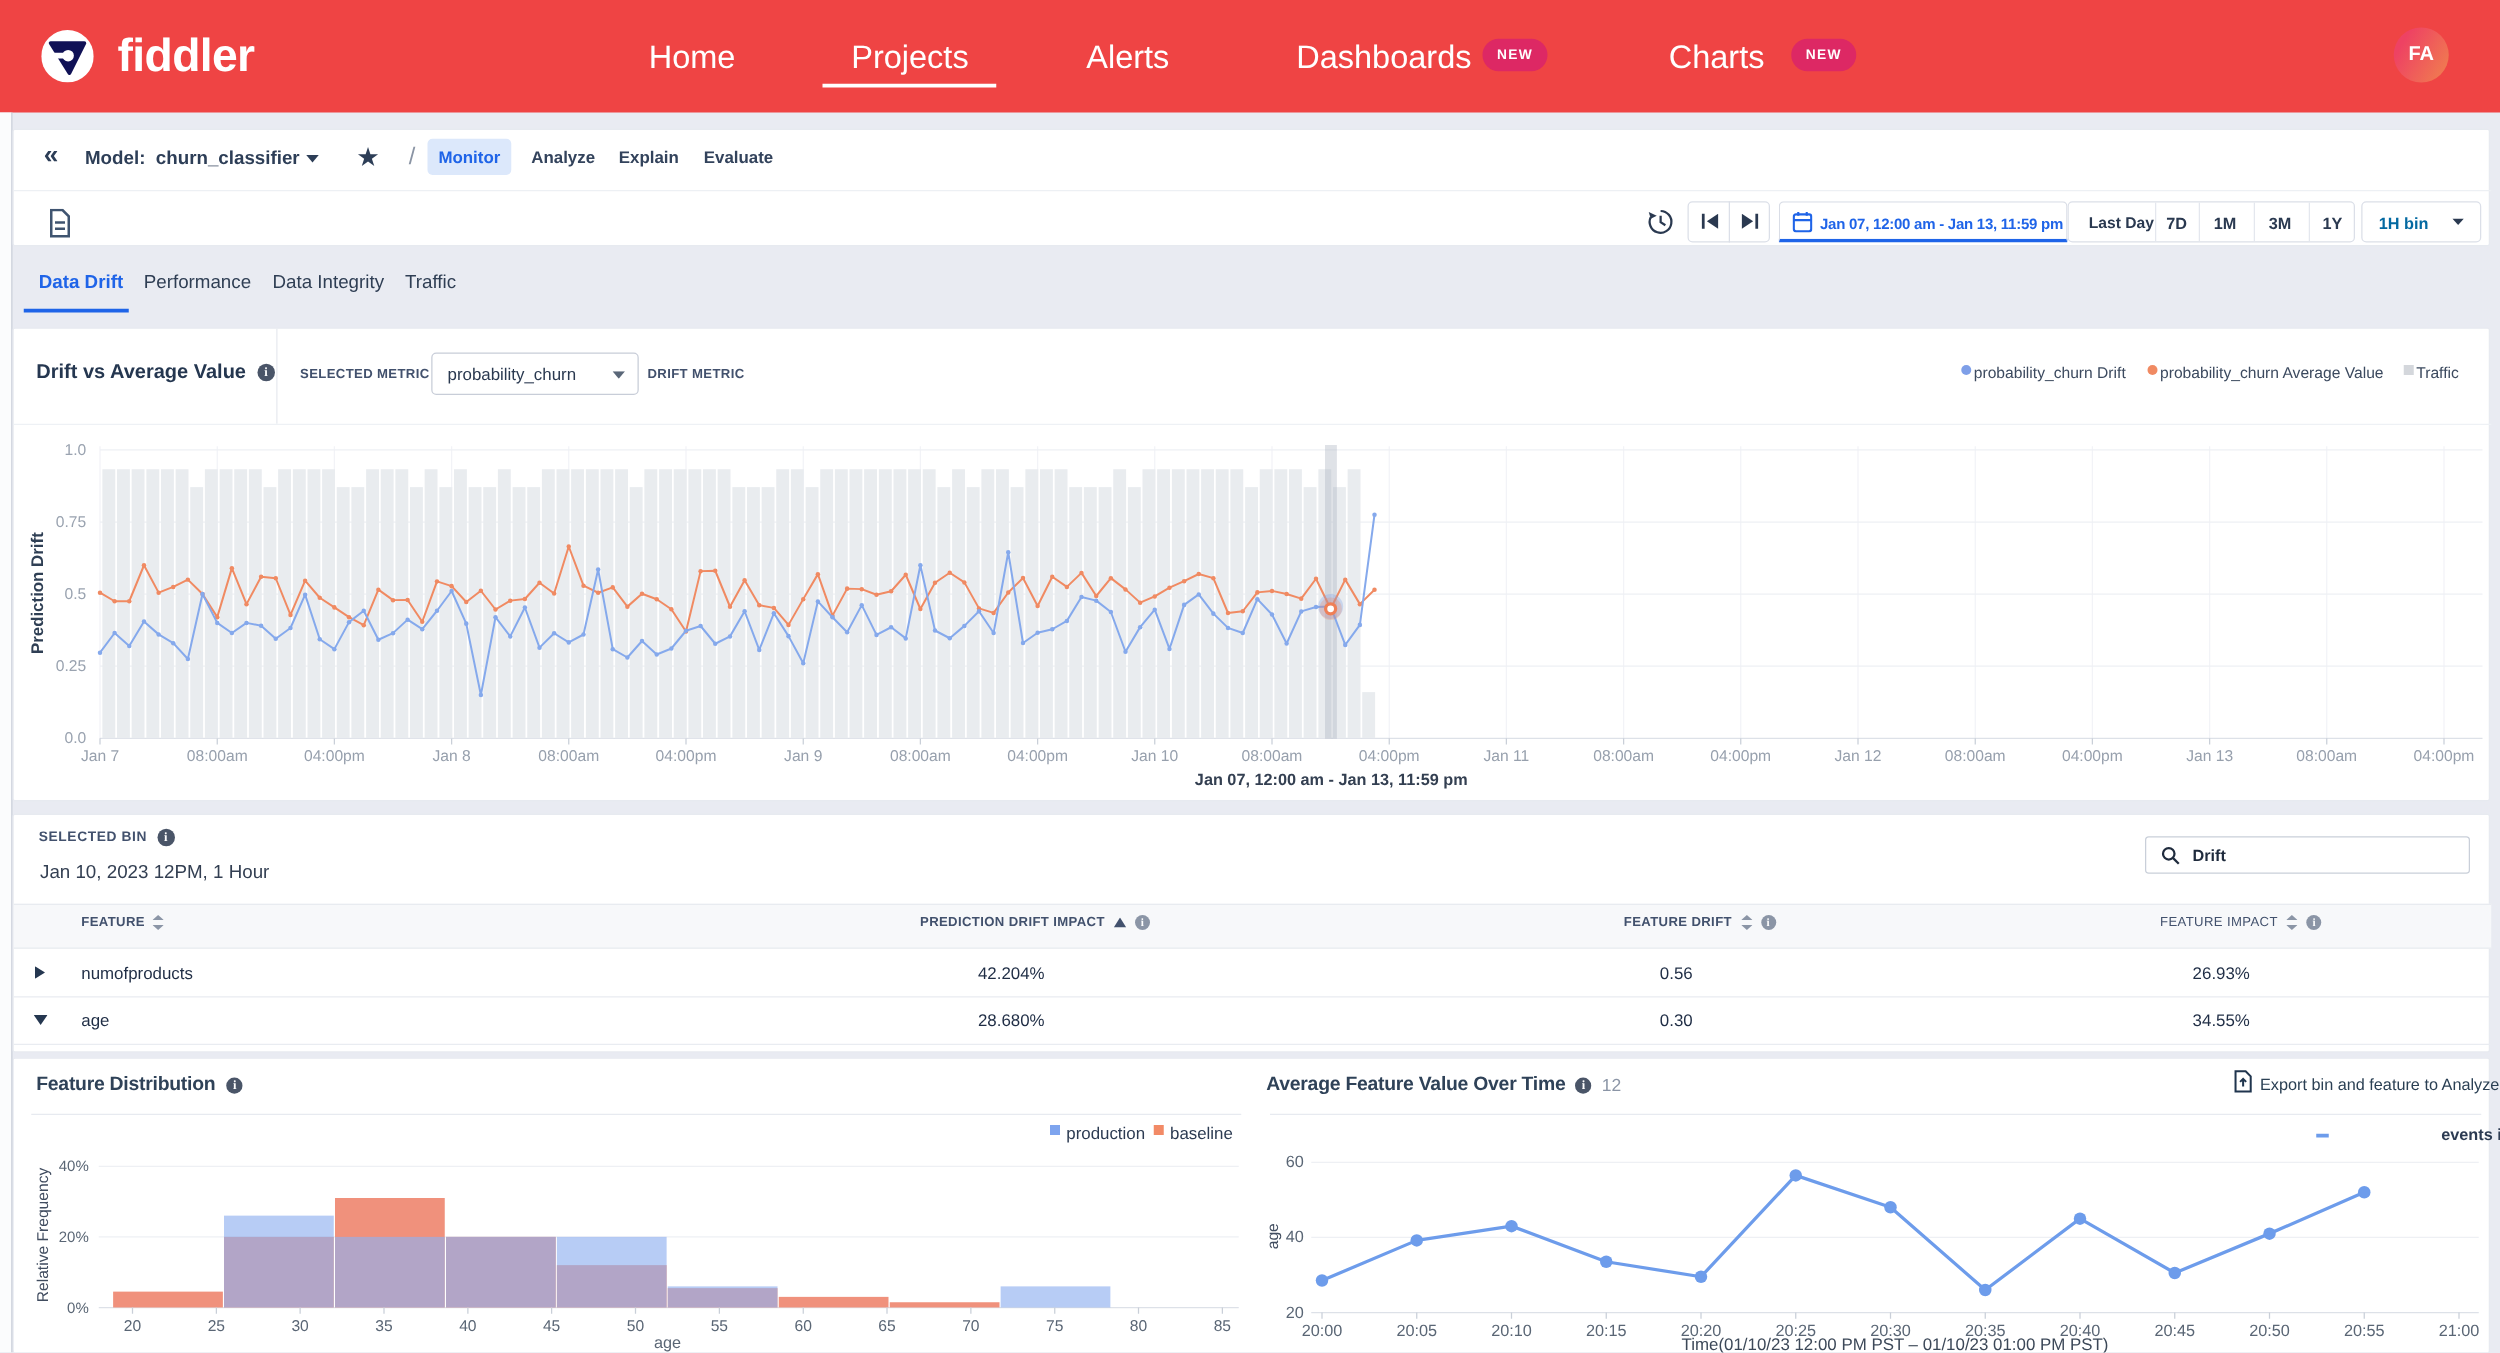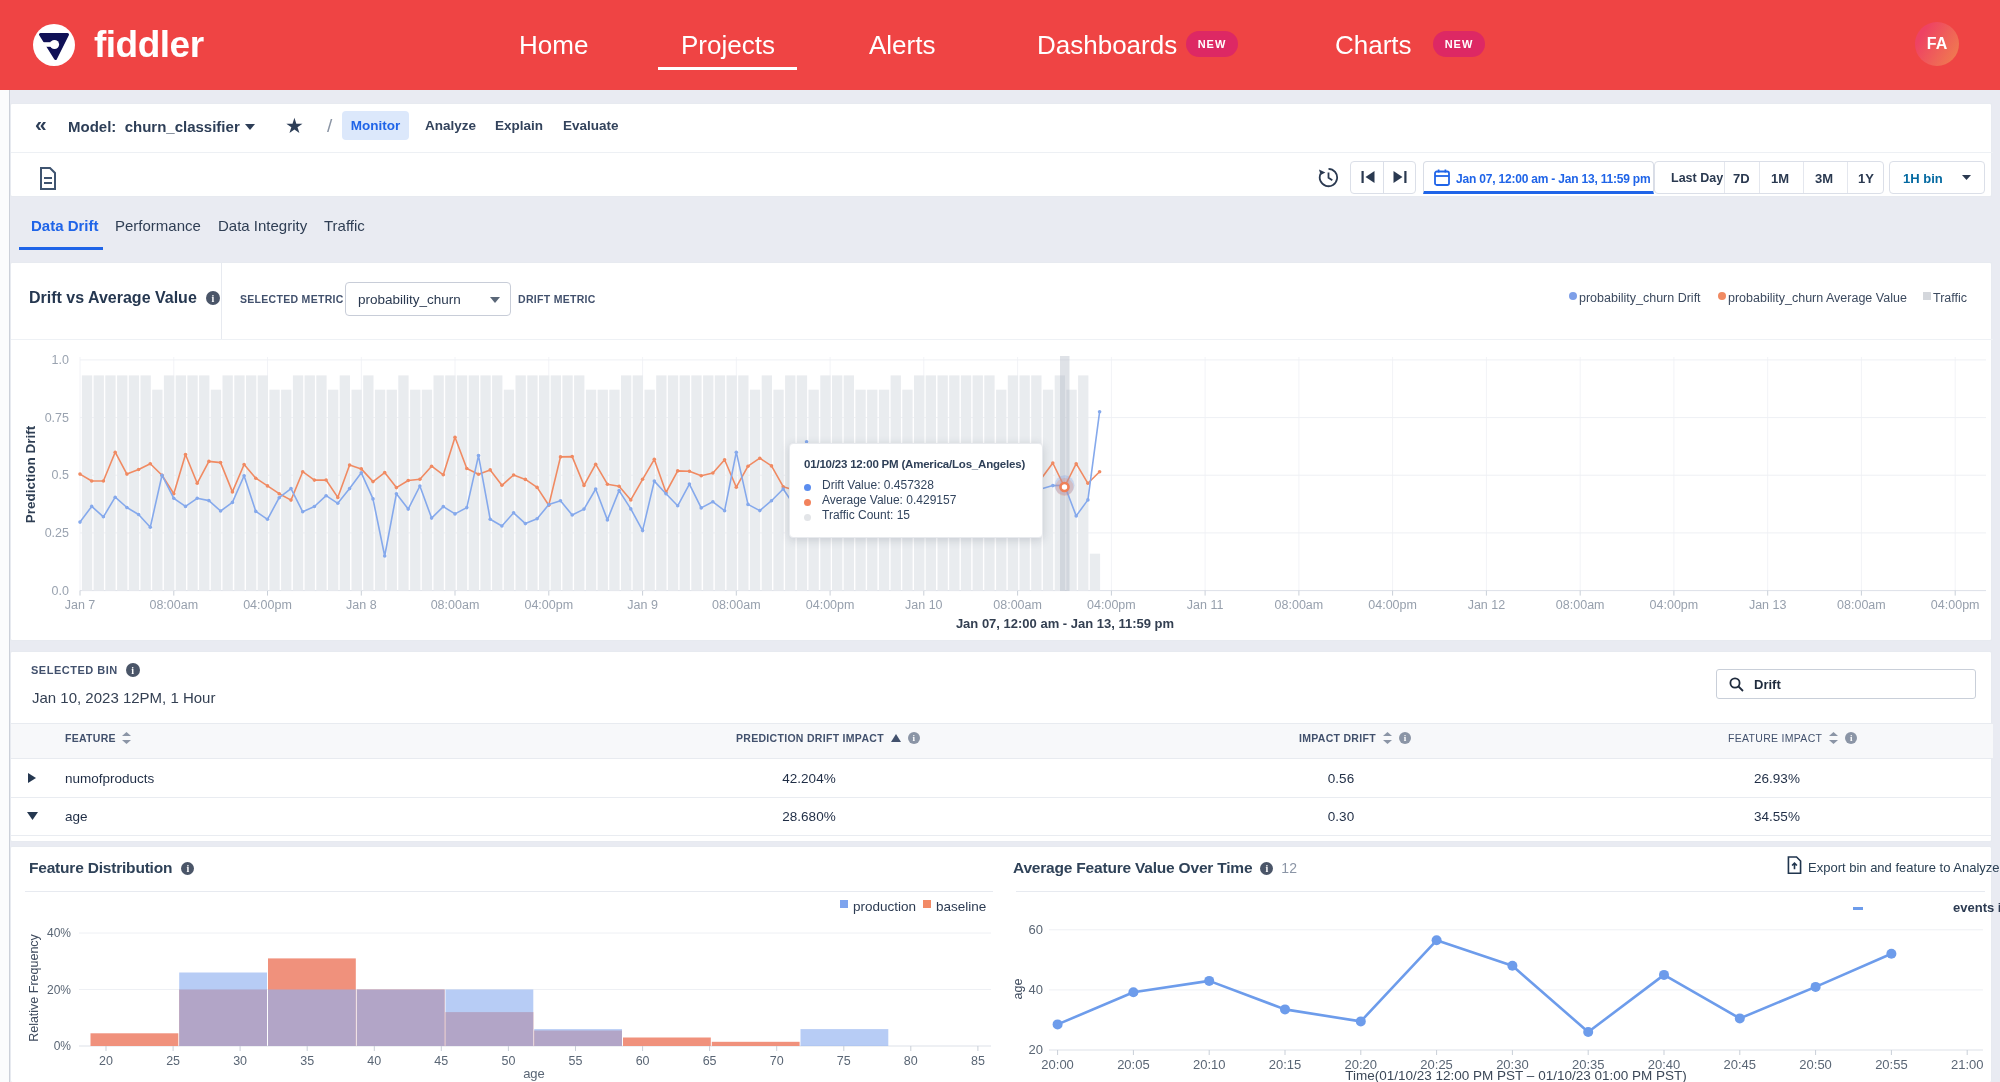--- a/index.html
+++ b/index.html
@@ -467,29 +467,20 @@
       <text x="1756.7" y="270" text-anchor="middle" font-size="12.5" fill="#97a0ad">Jan 13</text>
       <text x="1850.4" y="270" text-anchor="middle" font-size="12.5" fill="#97a0ad">08:00am</text>
       <text x="1944.2" y="270" text-anchor="middle" font-size="12.5" fill="#97a0ad">04:00pm</text>
       <text x="58" y="24.9" text-anchor="end" font-size="12.5" fill="#9aa3b0">1.0</text>
       <text x="58" y="82.6" text-anchor="end" font-size="12.5" fill="#9aa3b0">0.75</text>
       <text x="58" y="140.2" text-anchor="end" font-size="12.5" fill="#9aa3b0">0.5</text>
       <text x="58" y="197.9" text-anchor="end" font-size="12.5" fill="#9aa3b0">0.25</text>
       <text x="58" y="255.6" text-anchor="end" font-size="12.5" fill="#9aa3b0">0.0</text>
     </svg>
 
-  <div class="abs" style="left:778px;top:180px;width:254px;height:95px;background:#fff;border:1px solid #e8eaee;border-radius:4px;box-shadow:0 2px 10px rgba(40,50,70,0.18);">
-    <div style="position:absolute;left:14px;top:14px;font-size:11.5px;letter-spacing:-0.2px;font-weight:bold;color:#2e3f57;white-space:nowrap;">01/10/23 12:00 PM (America/Los_Angeles)</div>
-    <div style="position:absolute;left:14px;top:40px;width:7px;height:7px;border-radius:50%;background:#5b8def;"></div>
-    <div style="position:absolute;left:32px;top:34px;font-size:12px;color:#33455e;">Drift Value: 0.457328</div>
-    <div style="position:absolute;left:14px;top:55px;width:7px;height:7px;border-radius:50%;background:#f2825c;"></div>
-    <div style="position:absolute;left:32px;top:49px;font-size:12px;color:#33455e;">Average Value: 0.429157</div>
-    <div style="position:absolute;left:14px;top:70px;width:7px;height:7px;border-radius:50%;background:#e3e5e8;"></div>
-    <div style="position:absolute;left:32px;top:64px;font-size:12px;color:#33455e;">Traffic Count: 15</div>
-  </div>
   <div class="abs" style="left:63px;top:353px;width:1982px;text-align:center;font-size:13px;font-weight:bold;color:#333f51;">Jan 07, 12:00 am - Jan 13, 11:59 pm</div>
 </div>
 
 <div class="card" style="left:10px;top:651px;width:1982px;height:191px;">
   <div class="abs" style="left:20px;top:11px;display:flex;align-items:center;gap:8px;">
       <span style="font-size:11px;font-weight:bold;color:#42516d;letter-spacing:0.5px;">SELECTED BIN</span>
       <span class="info" style="width:14px;height:14px;font-size:10px;">i</span>
     </div>
   <div class="abs" style="left:21px;top:37px;font-size:15px;color:#333f52;">Jan 10, 2023 12PM, 1 Hour</div>
 
@@ -510,21 +501,21 @@
       </svg>
     </div>
   <div class="abs" style="left:725px;top:80px;display:flex;align-items:center;gap:7px;">
       <span style="font-size:10.5px;font-weight:bold;color:#42516d;letter-spacing:0.3px;">PREDICTION DRIFT IMPACT</span>
       <svg width="10" height="8">
         <path d="M0 8 L5 0 L10 8 Z" fill="#42516d"></path>
       </svg>
       <span class="info" style="width:12px;height:12px;font-size:9px;background:#8b95a6;">i</span>
     </div>
   <div class="abs" style="left:1288px;top:80px;display:flex;align-items:center;gap:7px;">
-      <span style="font-size:10.5px;font-weight:bold;color:#42516d;letter-spacing:0.3px;">IMPACT DRIFT</span>
+      <span style="font-size:10.5px;font-weight:bold;color:#42516d;letter-spacing:0.3px;">FEATURE DRIFT</span>
       <svg width="9" height="12">
         <path d="M0 4 L4.5 0 L9 4 Z" fill="#8b95a6"></path>
         <path d="M0 8 L4.5 12 L9 8 Z" fill="#8b95a6"></path>
       </svg>
       <span class="info" style="width:12px;height:12px;font-size:9px;background:#8b95a6;">i</span>
     </div>
   <div class="abs" style="left:1717px;top:80px;display:flex;align-items:center;gap:7px;">
       <span style="font-size:10.5px;font-weight:normal;color:#42516d;letter-spacing:0.3px;">FEATURE IMPACT</span>
       <svg width="9" height="12">
         <path d="M0 4 L4.5 0 L9 4 Z" fill="#8b95a6"></path>

